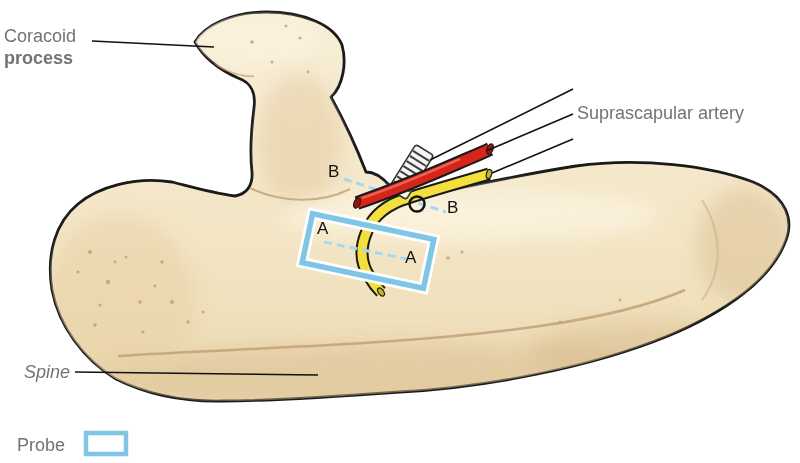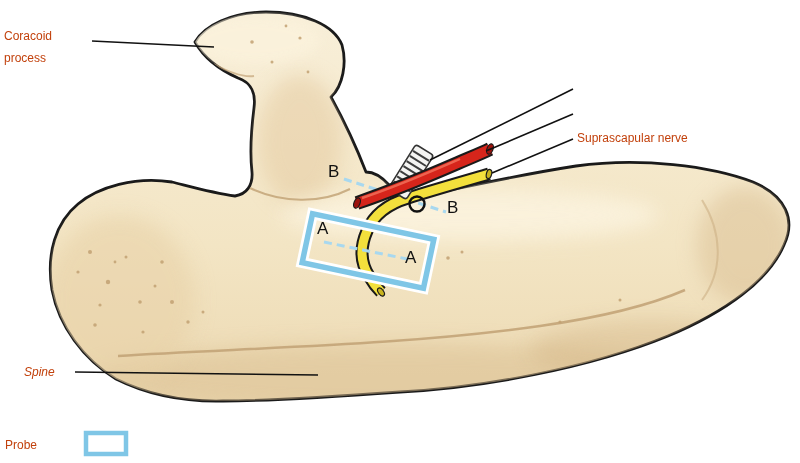--- a/index.html
+++ b/index.html
@@ -2,21 +2,21 @@
 <html><head>
 <meta charset="utf-8">
 <style>
   html,body{margin:0;padding:0;background:#ffffff;}
   .stage{
     position:relative;width:800px;height:463px;background:#ffffff;overflow:hidden;
     font-family:"Liberation Sans", sans-serif;color:#111;
   }
   .stage svg{position:absolute;left:0;top:0;}
   .lbl{
-    position:absolute;font-size:12px;line-height:20px;color:#c2410c;white-space:nowrap;
+    position:absolute;font-size:18px;line-height:20px;color:#737373;white-space:nowrap;
   }
   .marker{
     position:absolute;font-size:17px;line-height:18px;color:#111;white-space:nowrap;
   }
 </style>
 </head>
 <body>
 
 <div class="stage">
 
@@ -124,24 +124,24 @@
       <line x1="75" y1="372" x2="318" y2="375"></line>
       <line x1="573" y1="89" x2="430" y2="160"></line>
       <line x1="573" y1="114" x2="486" y2="151"></line>
       <line x1="573" y1="139" x2="492" y2="173"></line>
     </g>
 
     <rect x="86" y="433" width="40" height="21" fill="#ffffff" stroke-width="4.5" stroke="#7fc6e6"></rect>
   </svg>
 
   <div class="lbl" style="left:4px;top:26px;">Coracoid</div>
-  <div class="lbl" style="left:4px;top:48px;">process</div>
+  <div class="lbl" style="left:4px;top:48px;font-weight:bold;">process</div>
   <div class="lbl" style="left:24px;top:362px;font-style:italic;">Spine</div>
 
-  <div class="lbl" style="left:577px;top:128px;">Suprascapular nerve</div>
+  <div class="lbl" style="left:577px;top:103px;">Suprascapular artery</div>
 
   <div class="marker" style="left:328px;top:163px;">B</div>
   <div class="marker" style="left:447px;top:199px;">B</div>
   <div class="marker" style="left:317px;top:220px;">A</div>
   <div class="marker" style="left:405px;top:249px;">A</div>
 
-  <div class="lbl" style="left:5px;top:435px;">Probe</div>
+  <div class="lbl" style="left:17px;top:435px;">Probe</div>
 </div>
 
 </body></html>

